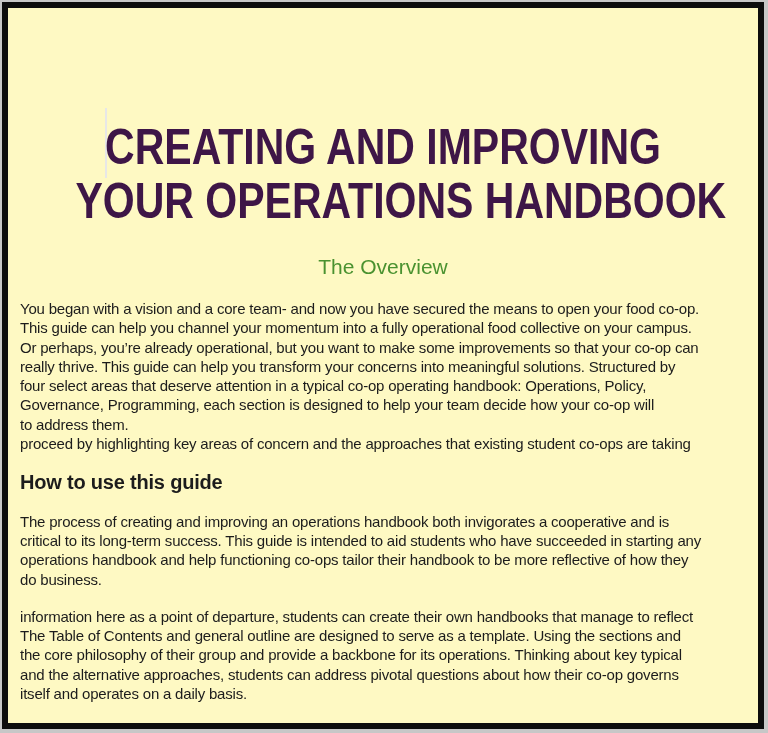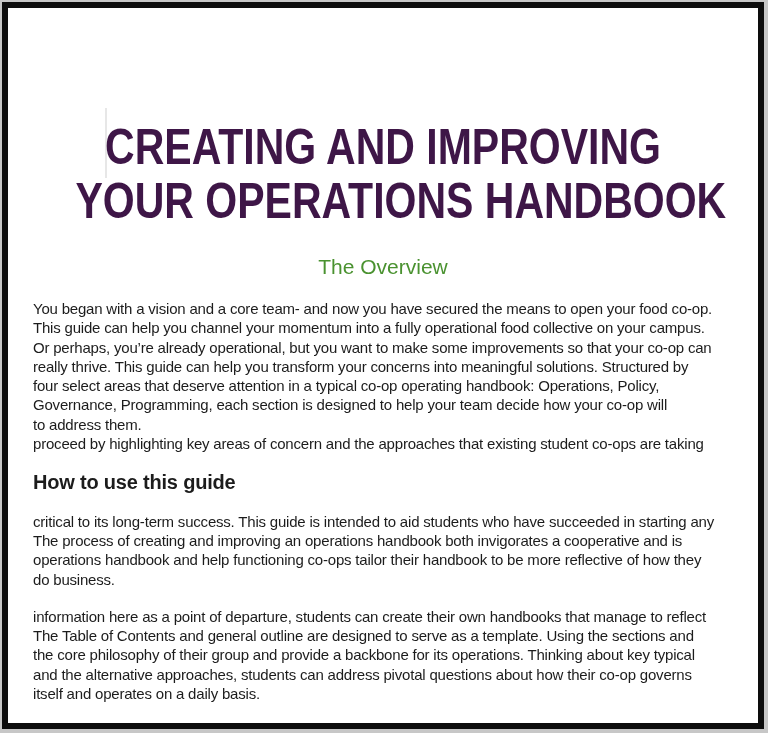--- a/index.html
+++ b/index.html
@@ -10,21 +10,21 @@
     background: #c7c7c7;
     font-family: "Liberation Sans", sans-serif;
     overflow: hidden;
   }
   .page {
     position: absolute;
     top: 2px;
     left: 2px;
     right: 4px;
     bottom: 4px;
-    background: #ffffff;
+    background: #fef9c3;
     border: 6px solid var(--frame-color, #0d0d0d);
     box-sizing: border-box;
     overflow: hidden;
   }
   .caret-line {
     position: absolute;
     left: 97px;
     top: 100px;
     width: 2px;
     height: 70px;
@@ -50,21 +50,21 @@
     text-align: center;
     font-size: 21px;
     line-height: 26px;
     font-weight: 500;
     color: var(--subtitle-color, #4a9230);
   }
   .body-copy {
     color: var(--body-color, #1c1c1c);
     font-size: 15px;
     letter-spacing: -0.2px;
-    padding-left: 25px;
+    padding-left: 12px;
   }
   .para { margin: 19px 0 0 0; }
   .para .line {
     white-space: nowrap;
     line-height: 19.3px;
   }
   .para.p1 { margin-top: 19px; }
   .para.p2 { margin-top: 19px; }
   .para.p3 { margin-top: 18px; }
   h3.sub-heading {
@@ -99,22 +99,22 @@
       <div class="line">really thrive. This guide can help you transform your concerns into meaningful solutions. Structured by</div>
       <div class="line">four select areas that deserve attention in a typical co-op operating handbook: Operations, Policy,</div>
       <div class="line">Governance, Programming, each section is designed to help your team decide how your co-op will</div>
       <div class="line">to address them.</div>
       <div class="line">proceed by highlighting key areas of concern and the approaches that existing student co-ops are taking</div>
     </div>
 
     <h3 class="sub-heading">How to use this guide</h3>
 
     <div class="para p2">
+      <div class="line">The process of creating and improving an operations handbook both invigorates a cooperative and is</div>
       <div class="line">critical to its long-term success. This guide is intended to aid students who have succeeded in starting any</div>
-      <div class="line">The process of creating and improving an operations handbook both invigorates a cooperative and is</div>
       <div class="line">operations handbook and help functioning co-ops tailor their handbook to be more reflective of how they</div>
       <div class="line">do business.</div>
     </div>
 
     <div class="para p3">
       <div class="line">information here as a point of departure, students can create their own handbooks that manage to reflect</div>
       <div class="line">The Table of Contents and general outline are designed to serve as a template. Using the sections and</div>
       <div class="line">the core philosophy of their group and provide a backbone for its operations. Thinking about key typical</div>
       <div class="line">and the alternative approaches, students can address pivotal questions about how their co-op governs</div>
       <div class="line">itself and operates on a daily basis.</div>

